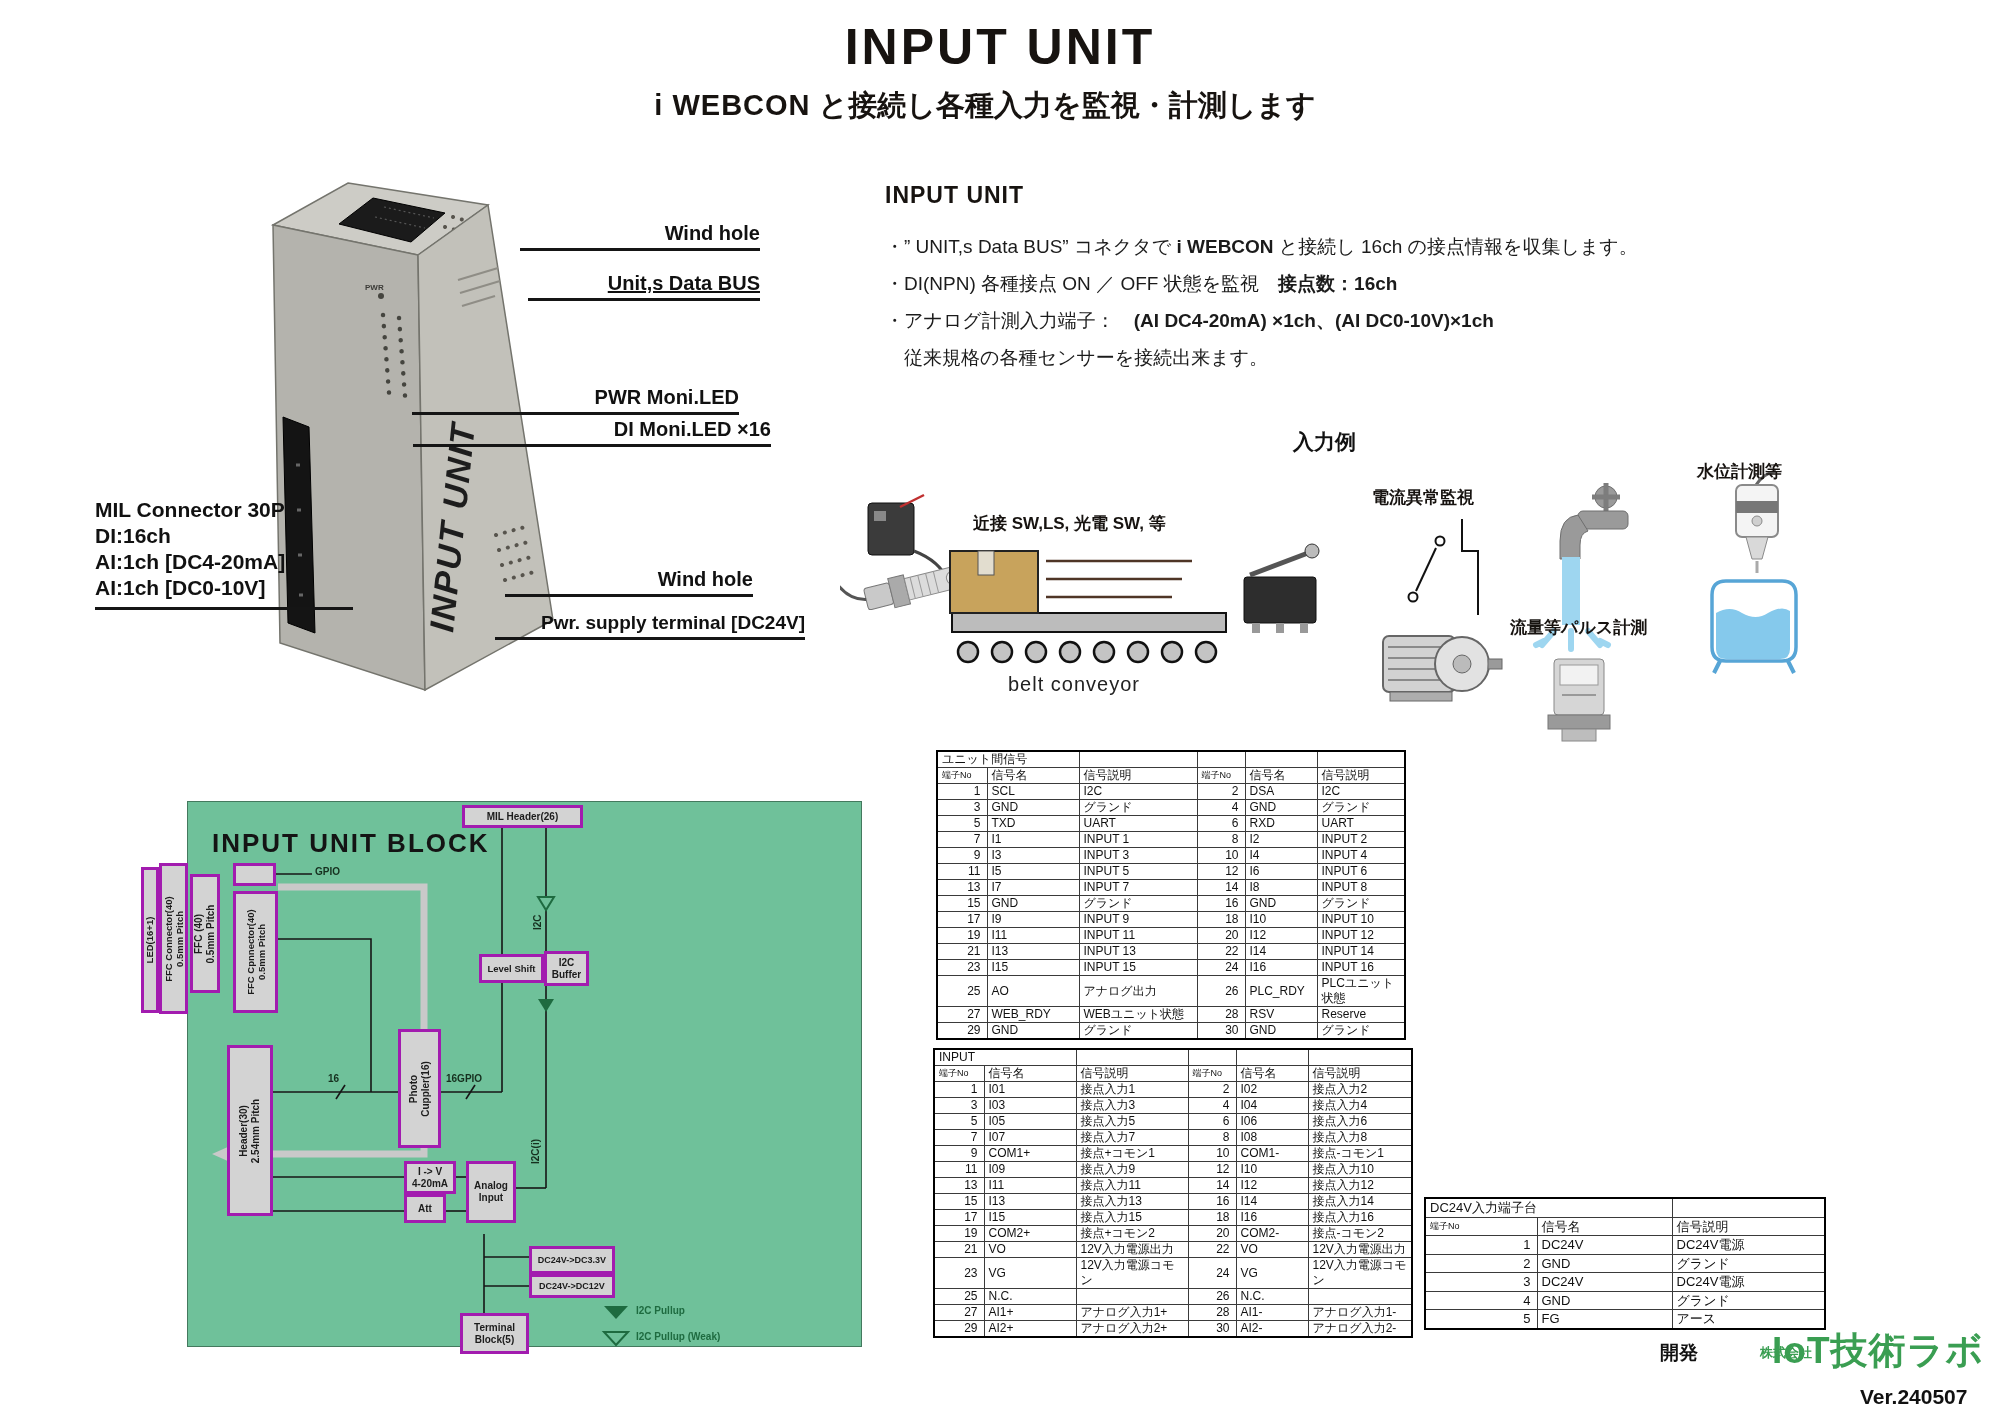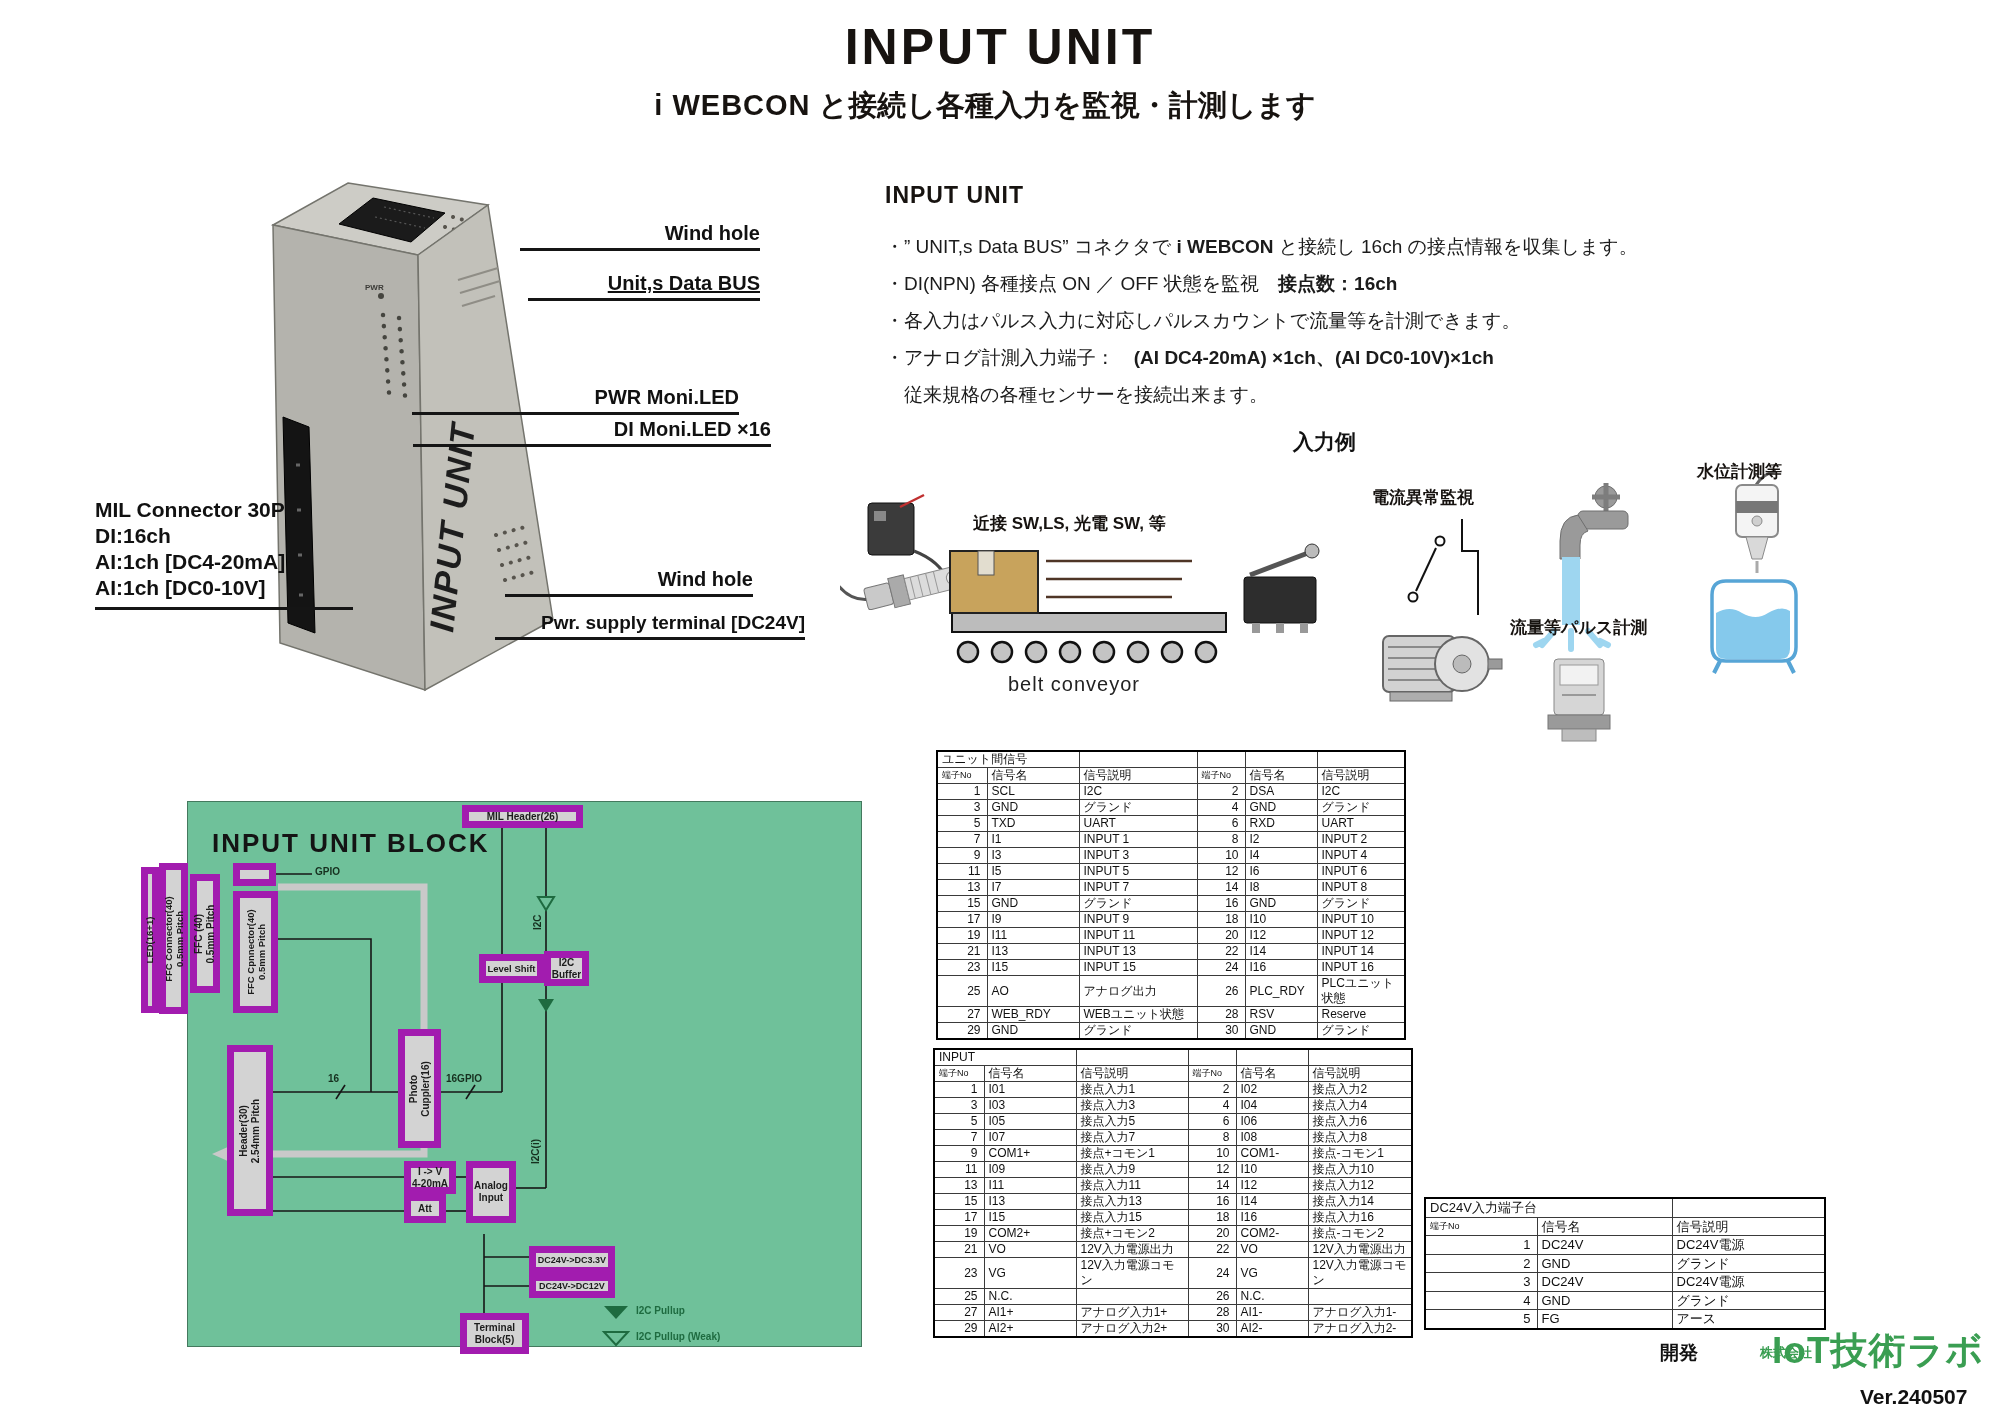--- a/index.html
+++ b/index.html
@@ -25,21 +25,21 @@
   .desc-bullets .b{font-weight:900;}
 
   
   .ex-heading{left:1293px;top:428px;font-size:21px;font-weight:800;}
   .ex-label{position:absolute;font-size:17px;font-weight:800;color:#171310;white-space:nowrap;}
   .ex-belt{position:absolute;font-size:20px;font-weight:500;letter-spacing:1px;color:#222;}
 
   
   #blockdiag{left:187px;top:801px;width:673px;height:544px;background:#6fc19a;border:1px solid #44795e;}
   .bd-title{position:absolute;left:24px;top:26px;font-size:26px;font-weight:900;letter-spacing:2px;color:#141414;}
-  .blk{position:absolute;background:#d3d3d3;border:7px solid #a21caf;color:#1c1c1c;font-weight:700;
+  .blk{position:absolute;background:#d3d3d3;border:3px solid #a21caf;color:#1c1c1c;font-weight:700;
        font-size:10px;line-height:1.18;display:flex;align-items:center;justify-content:center;
        text-align:center;box-sizing:border-box;}
   .vtxt{position:absolute;left:50%;top:50%;transform:translate(-50%,-50%) rotate(-90deg);
         text-align:center;font-weight:700;font-size:10px;line-height:1.18;color:#1c1c1c;}
   .dlabel{position:absolute;font-weight:700;font-size:10px;color:#16301f;white-space:nowrap;}
   .dlabel.rot{transform:rotate(-90deg);transform-origin:left top;}
   .legend-txt{position:absolute;font-weight:700;font-size:10px;color:#1e6b40;white-space:nowrap;}
 
   
   table.tbl{position:absolute;border-collapse:collapse;table-layout:fixed;background:#fff;
@@ -110,21 +110,20 @@
     <div>AI:1ch [DC4-20mA]</div>
     <div>AI:1ch [DC0-10V]</div>
   </div>
   <div class="callout" style="left:505px;top:568px;width:248px;">Wind hole</div>
   <div class="callout" style="left:495px;top:612px;width:310px;font-size:19px;">Pwr. supply terminal [DC24V]</div>
 
   <div class="abs desc-heading">INPUT UNIT</div>
   <div class="abs desc-bullets" id="bullets">
       <div><span>・” UNIT,s Data BUS” コネクタで </span><span class="b">i WEBCON</span><span> と接続し 16ch の接点情報を収集します。</span></div>
       <div><span>・DI(NPN) 各種接点 ON ／ OFF 状態を監視　</span><span class="b">接点数：16ch</span></div>
-      <div><span>・各入力はパルス入力に対応しパルスカウントで流量等を計測できます。</span></div>
       <div><span>・アナログ計測入力端子：　</span><span class="b">(AI DC4-20mA) ×1ch、(AI DC0-10V)×1ch</span></div>
       <div><span>　従来規格の各種センサーを接続出来ます。</span></div>
     </div>
 
   <div class="abs ex-heading">入力例</div>
   <svg class="abs" style="left:840px;top:455px;" width="1060" height="320" viewBox="0 0 1060 320">
     <g>
       <rect x="28" y="48" width="46" height="52" rx="4" fill="#3b3b3b" stroke="#111"></rect>
       <rect x="34" y="56" width="12" height="10" fill="#888"></rect>
       <line x1="60" y1="52" x2="84" y2="40" stroke="#c03030" stroke-width="2.5"></line>

